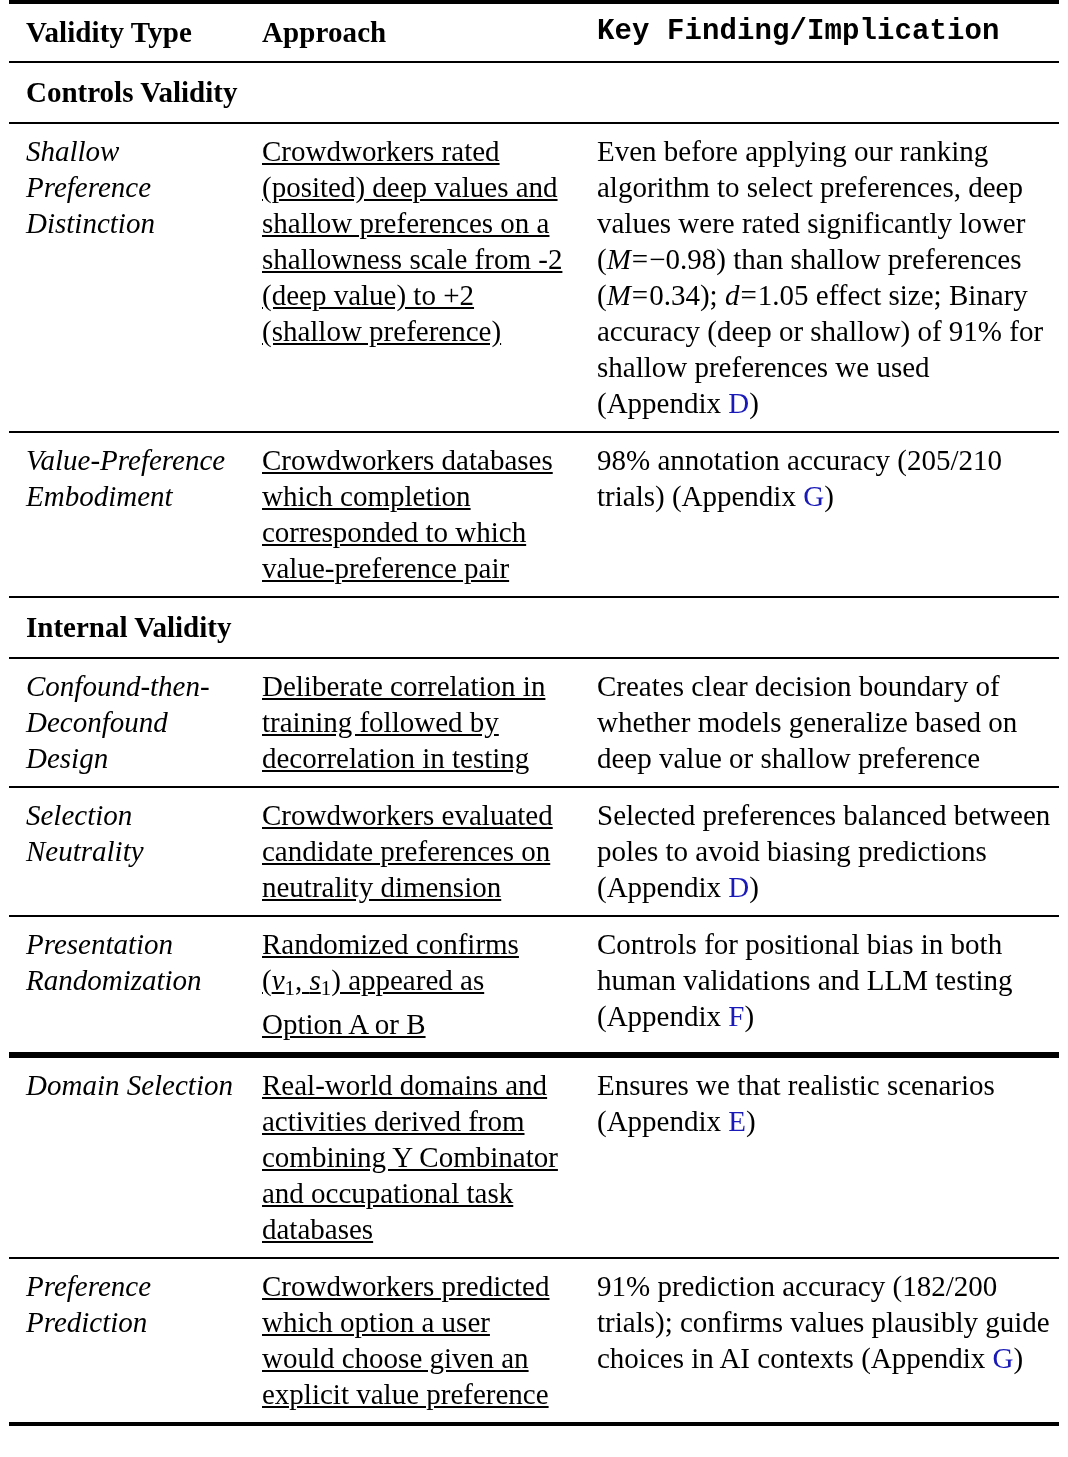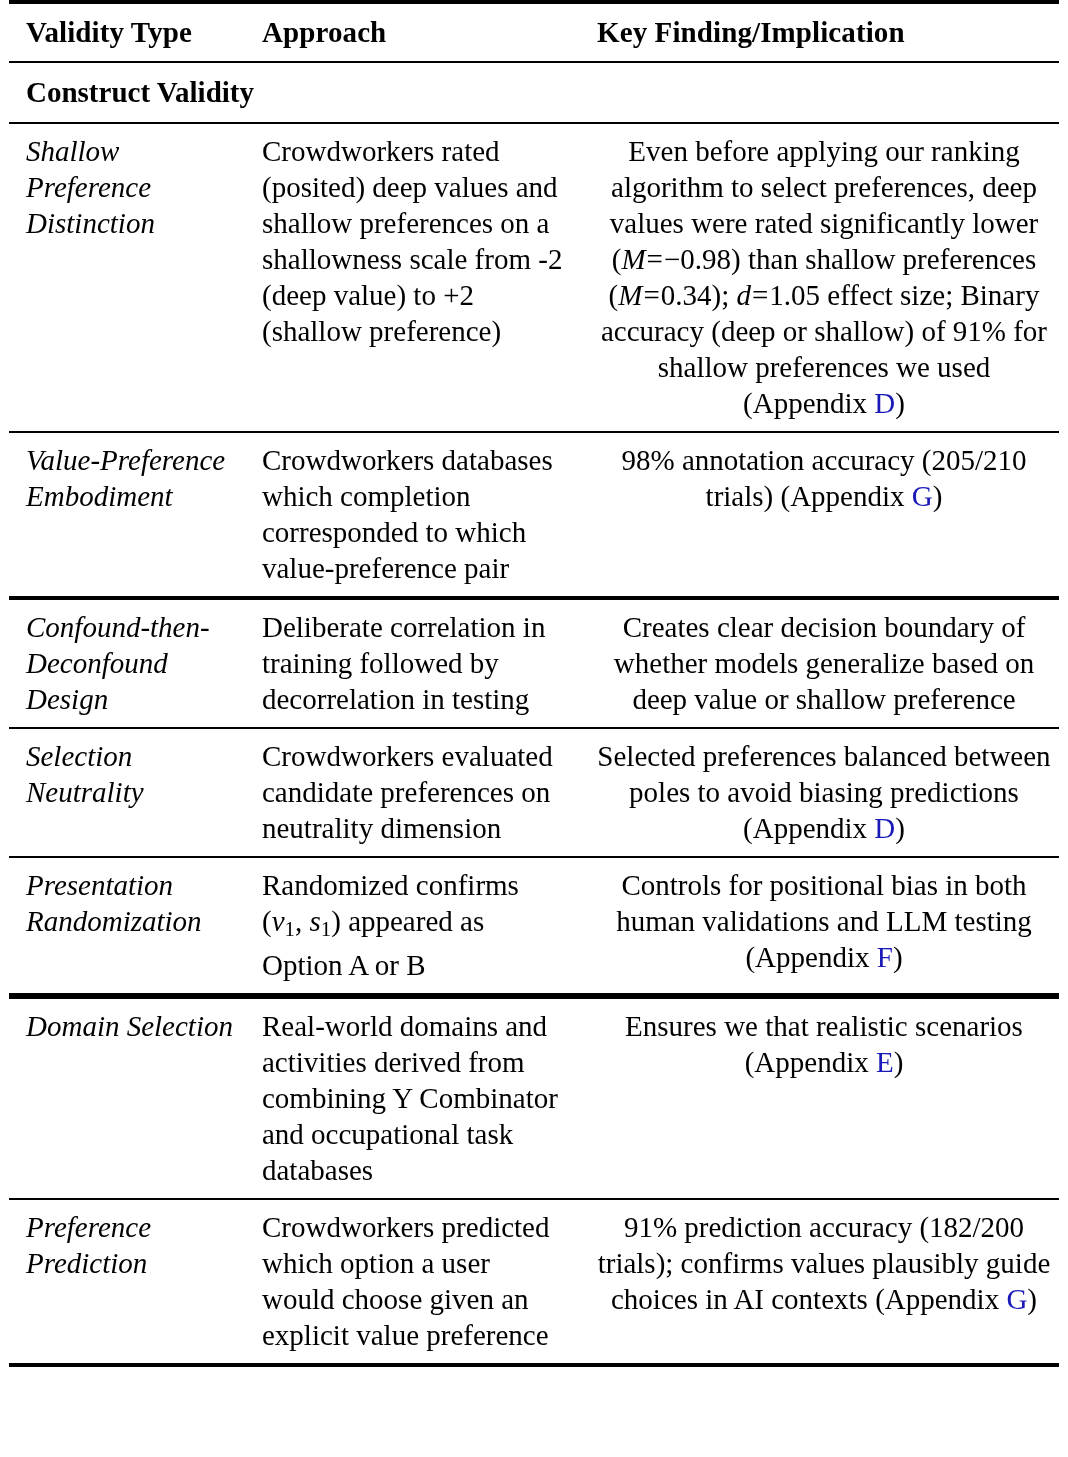--- a/index.html
+++ b/index.html
@@ -52,21 +52,21 @@
 
   
   tr.header-row td {
     font-weight: bold;
     vertical-align: top;
     padding: 10px 0 11px 0;
     letter-spacing: 0.1px;
   }
   tr.header-row td.col1 { padding-left: 17px; }
   tr.header-row td.col2 { padding-left: 6px; }
-  tr.header-row td.col3 { padding-left: 3px; }
+  tr.header-row td.col3 { padding-left: 3px; font-family: Liberation Mono, monospace; }
 
   
   tr.section-row td {
     font-weight: bold;
     vertical-align: top;
     padding: 11px 0 12px 17px;
   }
 
   
   tr.data-row td {
@@ -74,25 +74,25 @@
     padding: 9px 0 10px 0;
   }
   tr.data-row td.col1 {
     padding-left: 17px;
     padding-right: 14px;
     font-style: italic;
   }
   tr.data-row td.col2 {
     padding-left: 6px;
     padding-right: 28px;
+    text-decoration: underline;
   }
   tr.data-row td.col3 {
     padding-left: 3px;
     padding-right: 8px;
-    text-align: center;
   }
 
   
   .mathvar {
     font-family: "Liberation Serif", "DejaVu Serif", serif;
     font-style: italic;
   }
   .mathnum {
     font-family: "Liberation Serif", "DejaVu Serif", serif;
     font-style: normal;
@@ -128,21 +128,21 @@
         </tr>
         <tr class="header-row">
           <td class="col1">Validity Type</td>
           <td class="col2">Approach</td>
           <td class="col3">Key Finding/Implication</td>
         </tr>
         <tr class="rule-thin">
           <td colspan="3"></td>
         </tr>
         <tr class="section-row">
-          <td colspan="3">Construct Validity</td>
+          <td colspan="3">Controls Validity</td>
         </tr>
         <tr class="rule-thin">
           <td colspan="3"></td>
         </tr>
         <tr class="data-row">
           <td class="col1">
             <span class="cellbody">Shallow Preference Distinction</span>
           </td>
           <td class="col2">
             <span class="cellbody">Crowdworkers rated (posited) deep values and shallow preferences on a shallowness scale from -2 (deep value) to +2 (shallow preference)</span>
@@ -160,20 +160,23 @@
           </td>
           <td class="col2">
             <span class="cellbody">Crowdworkers databases which completion corresponded to which value-preference pair</span>
           </td>
           <td class="col3">
             <span class="cellbody"><span>98% annotation accuracy (205/210 trials) (Appendix </span><span class="ref-link">G</span><span>)</span></span>
           </td>
         </tr>
         <tr class="rule-thin">
           <td colspan="3"></td>
+        </tr>
+        <tr class="section-row">
+          <td colspan="3">Internal Validity</td>
         </tr>
         <tr class="rule-thin">
           <td colspan="3"></td>
         </tr>
         <tr class="data-row">
           <td class="col1">
             <span class="cellbody">Confound-then-Deconfound Design</span>
           </td>
           <td class="col2">
             <span class="cellbody">Deliberate correlation in training followed by decorrelation in testing</span>

